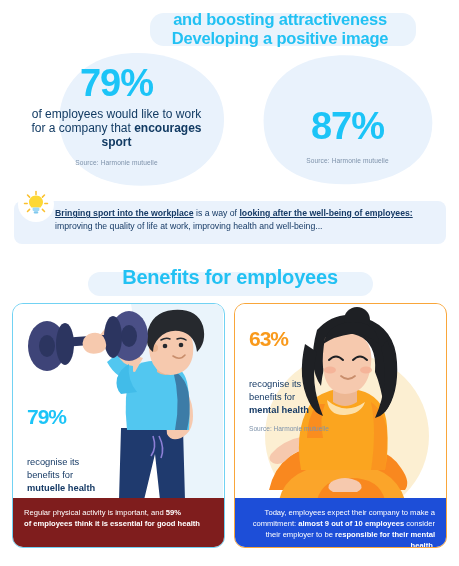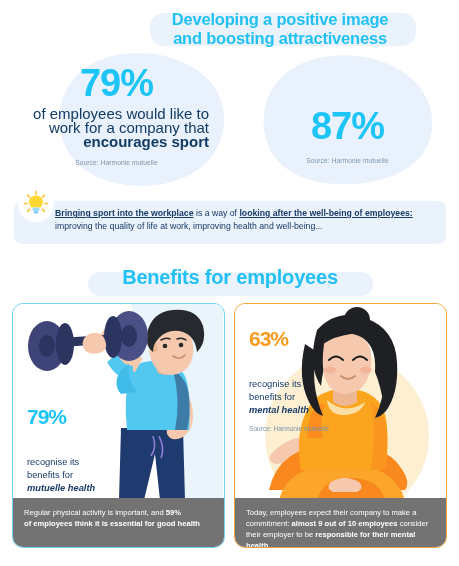--- a/index.html
+++ b/index.html
@@ -55,25 +55,24 @@
 
   .stat-num {
     color: #1CC4F7;
     font-weight: bold;
     font-size: 38px;
     line-height: 42px;
     letter-spacing: -1px;
   }
   .stat-desc {
     color: #123B63;
-    font-size: 15px;
+    font-size: 12px;
     line-height: 14px;
     margin-top: 3px;
     padding: 0 10px;
-    text-align: right;
   }
   .stat-desc b { font-weight: bold; }
   .stat-src {
     color: #7F93AB;
     font-size: 6.6px;
     margin-top: 10px;
     letter-spacing: 0.1px;
   }
 
   
@@ -142,52 +141,52 @@
   }
   #num-physical { color: #1CC4F7; }
   #num-mental   { color: #F99A1C; }
 
   .card-lines {
     color: #173B66;
     font-size: 9.3px;
     line-height: 13px;
     margin-top: 22px;
   }
-  .card-lines .strong { font-weight: bold; font-style: italic; }
+  .card-lines .strong { font-weight: bold; }
   .card-src {
     color: #7F93AB;
     font-size: 6.6px;
     margin-top: 8px;
   }
 
   .card-foot {
     position: absolute;
     left: 0; right: 0; bottom: 0;
     height: 49px;
     padding: 9px 11px;
     color: #ffffff;
     font-size: 7.6px;
     line-height: 11px;
     z-index: 4;
   }
   .card-foot b { font-weight: bold; }
-  #foot-physical { background: #737373; }
-  #foot-mental   { background: #737373; }
+  #foot-physical { background: #7f1d1d; }
+  #foot-mental   { background: #1d4ed8; text-align: right; }
 
   svg { display: block; }
 </style>
 </head>
 <body>
 
 <div id="root">
 
   <div class="title-hl" id="headline-hl"></div>
   <div class="section-title" id="headline">
+    <div>and boosting attractiveness</div>
     <div>Developing a positive image</div>
-    <div>and boosting attractiveness</div>
   </div>
 
   <svg class="blob" style="left:58px; top:52px;" width="170" height="135" viewBox="0 0 170 135">
     <path d="M58 3 C110 -6 158 18 165 56 C172 96 143 128 98 133 C52 138 14 120 4 86 C-6 52 12 12 58 3 Z" fill="#E9F2FC"></path>
   </svg>
   <svg class="blob" style="left:262px; top:55px;" width="172" height="130" viewBox="0 0 172 130">
     <path d="M62 2 C118 -7 166 22 170 62 C174 102 140 126 92 129 C44 132 10 114 3 80 C-4 46 14 10 62 2 Z" fill="#E9F2FC"></path>
   </svg>
 
   <div class="stat-block" id="stat-left">

